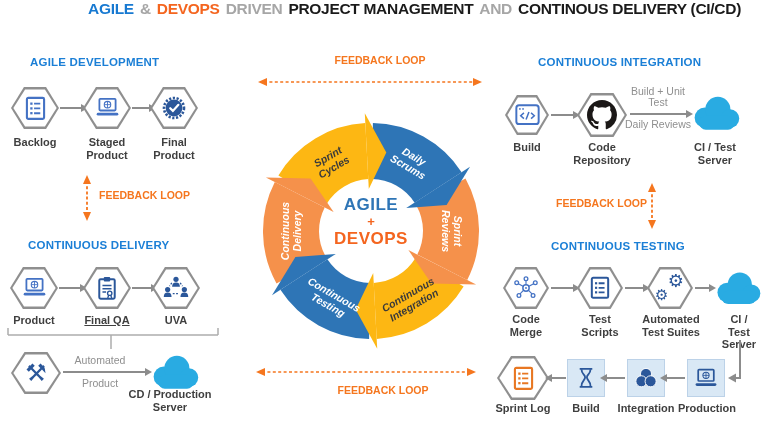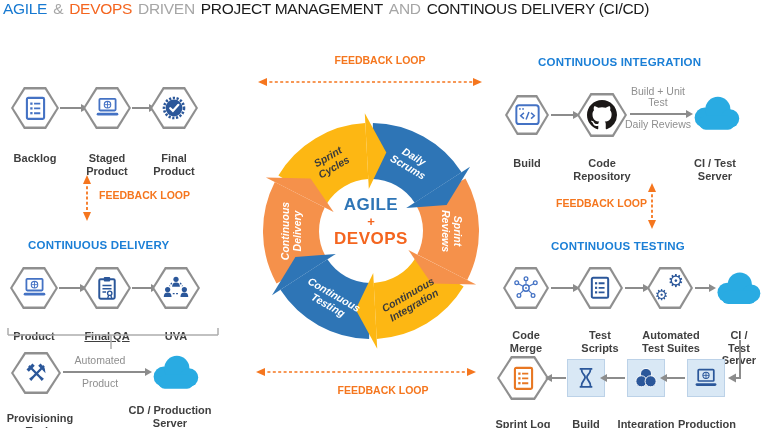--- a/index.html
+++ b/index.html
@@ -1,20 +1,20 @@
 <!DOCTYPE html>
 <html style="--c-title-blue: #1779D1; --c-title-orange: #F4651F; --c-title-gray: #A6A6A6; --c-title-dark: #1A1A1A; --c-heading-blue: #1B7FD6; --c-feedback-orange: #F5761E; --c-ring-gold: #FDB713; --c-ring-blue: #2E75B6; --c-ring-orange: #F5914B; --c-ring-text-dark: #3A3A3A; --c-center-blue: #2E75B6; --c-center-orange: #F4651F; --c-navy-icon: #2B579A; --c-mid-blue-icon: #4472C4; --c-cloud-blue: #29ABE2; --c-connector-gray: #8C8C8C; --c-label-dark: #3F3F3F; --c-defect-orange: #E87722;"><head>
 <meta charset="utf-8">
 <style>
   html,body{margin:0;padding:0;background:#fff;}
   #canvas{position:relative;width:768px;height:428px;background:#fff;overflow:hidden;
           font-family:"Liberation Sans",sans-serif;}
 
   
-  .title{position:absolute;left:0;top:7;width:744px;text-align:left;font-weight:normal;
+  .title{position:absolute;left:0;top:7;width:744px;text-align:right;font-weight:bold;
          font-size:15.5px;letter-spacing:-0.3px;white-space:nowrap;}
   .title span{margin:0 3px;}
   .t-blue{color:var(--c-title-blue,#1779D1);}
   .t-orange{color:var(--c-title-orange,#F4651F);}
   .t-gray{color:var(--c-title-gray,#A6A6A6);}
   .t-dark{color:var(--c-title-dark,#1A1A1A);}
 
   
   .h{position:absolute;color:var(--c-heading-blue,#1B7FD6);font-weight:bold;font-size:11.5px;letter-spacing:.2px;white-space:nowrap;}
   .fb{position:absolute;color:var(--c-feedback-orange,#F5761E);font-weight:bold;font-size:10.5px;white-space:nowrap;}
@@ -24,21 +24,21 @@
   .hex .hb,.hex .hw{clip-path:polygon(0 50%,27% 0,73% 0,100% 50%,73% 100%,27% 100%);}
   .hex .hb{width:100%;height:100%;background:#8F8F8F;}
   .hex .hw{position:absolute;inset:2.4px;background:#fff;display:flex;align-items:center;justify-content:center;}
 
   
   .sq{position:absolute;width:38px;height:38px;background:#D9E8F5;border:1px solid #BCD2E8;
       box-sizing:border-box;display:flex;align-items:center;justify-content:center;}
 
   
   .lbl{position:absolute;transform:translateX(-50%);font-weight:bold;font-size:11px;
-       color:var(--c-label-dark,#3F3F3F);text-align:center;white-space:pre-line;line-height:12.5px;margin-top:16px;}
+       color:var(--c-label-dark,#3F3F3F);text-align:center;white-space:pre-line;line-height:12.5px;}
   .sg{position:absolute;transform:translateX(-50%);font-size:10.5px;color:#8F8F8F;
       text-align:center;white-space:pre-line;line-height:11px;}
 
   
   .harrow{position:absolute;height:2px;background:var(--c-connector-gray,#8C8C8C);}
   .harrow.r::after{content:'';position:absolute;right:-7px;top:-3.5px;border-left:7px solid var(--c-connector-gray,#8C8C8C);
        border-top:4.5px solid transparent;border-bottom:4.5px solid transparent;}
   .harrow.l::before{content:'';position:absolute;left:-7px;top:-3.5px;border-right:7px solid var(--c-connector-gray,#8C8C8C);
        border-top:4.5px solid transparent;border-bottom:4.5px solid transparent;}
 
@@ -66,20 +66,21 @@
 </style>
 </head>
 <body>
 
 <div id="canvas">
 
   <div class="title">
     <span class="t-blue">AGILE</span><span class="t-gray">&amp;</span><span class="t-orange">DEVOPS</span><span class="t-gray">DRIVEN</span><span class="t-dark">PROJECT MANAGEMENT</span><span class="t-gray">AND</span><span class="t-dark">CONTINOUS DELIVERY (CI/CD)</span>
   </div>
 
+  <div class="h" style="left:30px;top:56px;">AGILE DEVELOPMENT</div>
 
   <div class="hex" style="left:11px;top:87px;width:48px;height:42px;">
     <div class="hb"></div>
       <div class="hw">
         <span class="midblue">
       <svg viewBox="0 0 22 26" width="21">
             <rect x="2" y="2" width="18" height="22" rx="1.5" fill="#fff" stroke="currentColor" stroke-width="2.2"></rect>
             <g stroke="currentColor" stroke-width="2">
               <line x1="9.5" y1="8" x2="16" y2="8"></line>
               <line x1="9.5" y1="13" x2="16" y2="13"></line>
@@ -201,22 +202,20 @@
   <div class="sg" style="left:100px;top:355px;">Automated</div>
   <div class="sg" style="left:100px;top:378px;">Product</div>
   <span class="cloudc" style="left:149px;top:354px;">
     <svg viewBox="0 0 56 38" width="52" height="36" fill="currentColor">
         <circle cx="16" cy="24" r="11"></circle>
         <circle cx="30" cy="15" r="13.5"></circle>
         <circle cx="43" cy="25" r="10"></circle>
         <rect x="10" y="22" width="38" height="15" rx="7"></rect>
       </svg>
   </span>
-  <div class="lbl" style="left:40px;top:396px;">Provisioning
-Tools</div>
   <div class="lbl" style="left:170px;top:388px;">CD / Production
 Server</div>
 
   <div class="fb" style="left:380px;top:54px;transform:translateX(-50%);">FEEDBACK LOOP</div>
   <svg class="abs" style="left:258px;top:76px;" width="224" height="12">
     <polygon points="0,6 9,2 9,10" fill="#F5761E"></polygon>
     <line x1="6" y1="6" x2="218" y2="6" stroke="#F5761E" stroke-width="1.7" stroke-dasharray="3 2.4"></line>
     <polygon points="224,6 215,2 215,10" fill="#F5761E"></polygon>
   </svg>
 

